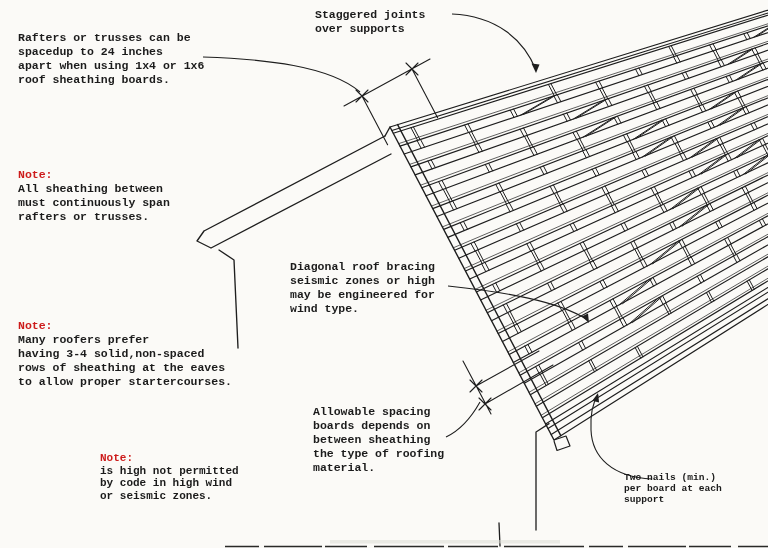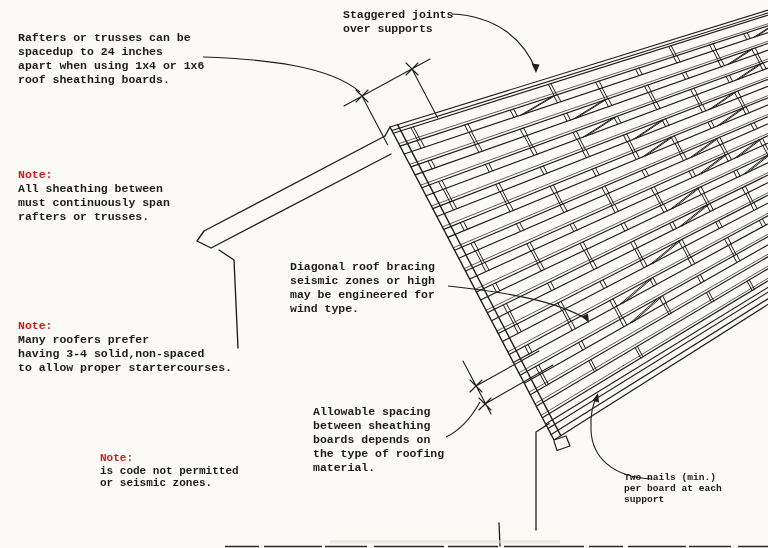--- a/index.html
+++ b/index.html
@@ -54,57 +54,59 @@
     <path fill="none" stroke="#2a2a28" stroke-width="1.7" stroke-dasharray="34 5 58 3 42 7 70 4 50 6 80 5" d="M225,546.5 L768,546.5"></path>
   </svg>
 
   <div class="lbl" style="left:18px;top:31px">
     <div>Rafters or trusses can be</div>
     <div>spacedup to 24 inches</div>
     <div>apart when using 1x4 or 1x6</div>
     <div>roof sheathing boards.</div>
   </div>
 
-  <div class="lbl" style="left:343px;top:8px">
+  <div class="lbl" style="left:315px;top:8px">
     <div>Staggered joints</div>
     <div>over supports</div>
   </div>
 
   <div class="lbl" style="left:18px;top:168px">
     <div class="note-prefix">Note:</div>
     <div>All sheathing between</div>
     <div>must continuously span</div>
     <div>rafters or trusses.</div>
   </div>
 
   <div class="lbl" style="left:18px;top:319px">
     <div class="note-prefix">Note:</div>
     <div>Many roofers prefer</div>
     <div>having 3-4 solid,non-spaced</div>
+    <div>rows of sheathing at the eaves</div>
     <div>to allow proper startercourses.</div>
   </div>
 
   <div class="lbl" style="left:290px;top:260px">
     <div>Diagonal roof bracing</div>
     <div>seismic zones or high</div>
     <div>may be engineered for</div>
     <div>wind type.</div>
   </div>
 
   <div class="lbl" style="left:313px;top:405px">
     <div>Allowable spacing</div>
+    <div>boards depends on</div>
     <div>between sheathing</div>
-    <div>boards depends on</div>
     <div>the type of roofing</div>
     <div>material.</div>
   </div>
 
   <div class="lbl tight" style="left:100px;top:452px">
     <div class="note-prefix">Note:</div>
-    <div>is code not permitted</div>
+    <div>is high not permitted</div>
+    <div>by code in high wind</div>
     <div>or seismic zones.</div>
   </div>
 
   <div class="lbl small" style="left:624px;top:472px">
     <div>Two nails (min.)</div>
     <div>per board at each</div>
     <div>support</div>
   </div>
 
 </div>

